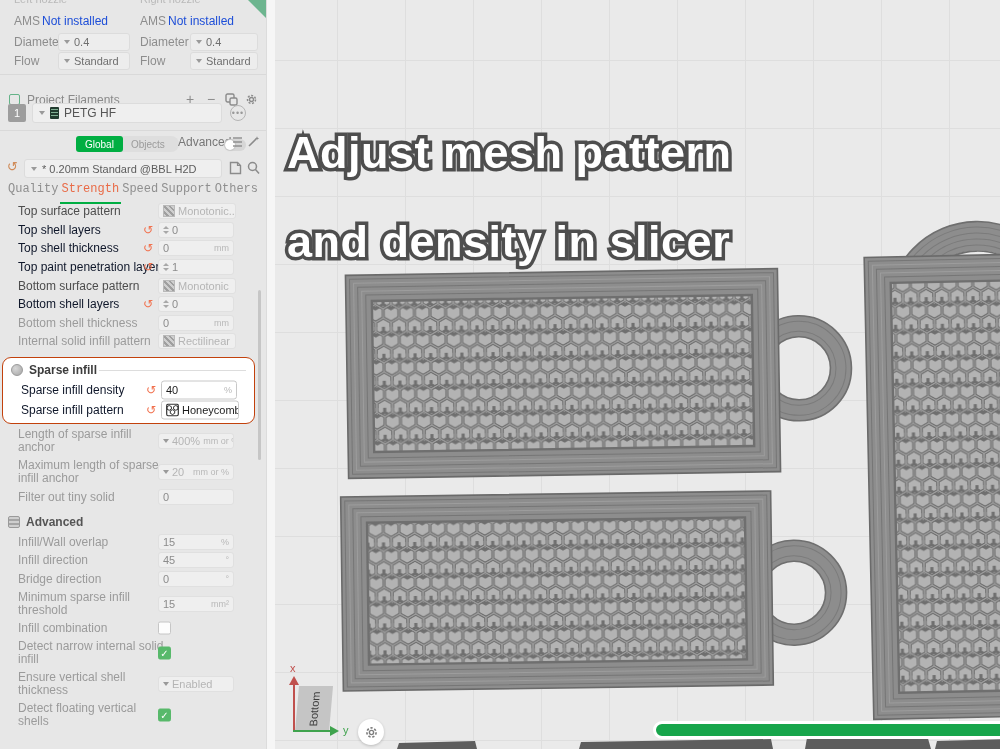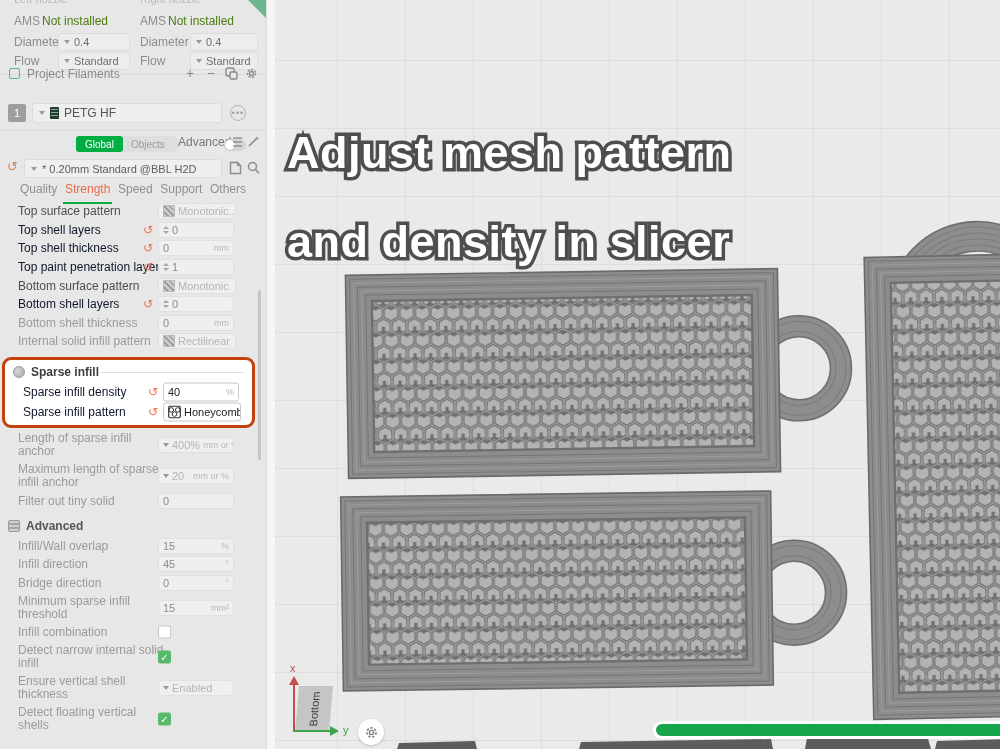--- a/index.html
+++ b/index.html
@@ -6,21 +6,21 @@
   *{box-sizing:border-box;}
   body{font-family:"Liberation Sans","DejaVu Sans",sans-serif;}
   .app{position:relative;width:1000px;height:749px;overflow:hidden;background:#eaeaea;}
 
   
   .sidebar{position:absolute;left:0;top:0;width:266px;height:749px;background:#e7e7e7;overflow:hidden;z-index:10;font-size:12px;color:#777;}
   .gutter{position:absolute;left:266px;top:0;width:9px;height:749px;background:#f6f6f6;z-index:9;border-left:1px solid #dcdcdc;}
   .clip-lab{position:absolute;top:-7px;font-size:11px;color:#b9b9b9;}
   .srow{position:absolute;left:0;width:266px;}
   .slabel{color:#8d8d8d;}
-  .sval{color:#4d7c0f;}
+  .sval{color:#1d4ed8;}
   .sel{position:absolute;height:18px;background:#ededed;border:1px solid #dcdcdc;border-radius:3px;display:flex;align-items:center;padding:0 5px;color:#6f6f6f;font-size:11px;gap:4px;}
   .car{width:0;height:0;border-left:3.5px solid transparent;border-right:3.5px solid transparent;border-top:4px solid #9a9a9a;flex:0 0 auto;}
   .hr{position:absolute;left:0;width:266px;height:1px;background:#d9d9d9;}
 
   .pf-icon{width:11px;height:11px;border:1.6px solid #64b388;border-radius:2px;display:inline-block;}
   .tool{color:#8b8b8b;font-size:14px;line-height:14px;cursor:default;}
   .badge1{position:absolute;left:8px;top:104px;width:18px;height:18px;background:#9d9d9d;color:#fff;border-radius:2px;font-size:11px;display:flex;align-items:center;justify-content:center;}
   .fil-box{position:absolute;left:32px;top:103px;width:190px;height:20px;background:#efefef;border:1px solid #dcdcdc;border-radius:3px;display:flex;align-items:center;gap:5px;padding:0 6px;color:#555;}
   .spool{width:9px;height:12px;background:#203a2e;border-radius:1px;position:relative;}
   .spool:after{content:"";position:absolute;left:1px;top:2px;right:1px;height:1px;background:#7fae92;box-shadow:0 3px 0 #7fae92,0 6px 0 #7fae92;}
@@ -28,21 +28,21 @@
 
   .pill{position:absolute;left:76px;top:136px;height:16px;border-radius:9px;background:#dedede;display:flex;align-items:center;padding-right:8px;}
   .pill .g{background:#00AE42;color:#fff;font-size:10px;height:16px;border-radius:3px;display:flex;align-items:center;padding:0 9px;}
   .pill .o{color:#9b9b9b;font-size:10px;padding:0 6px 0 8px;}
   .toggle{position:absolute;left:224px;top:139px;width:22px;height:12px;background:#d6d6d6;border-radius:7px;}
   .toggle:after{content:"";position:absolute;left:1px;top:1px;width:10px;height:10px;border-radius:50%;background:#fff;box-shadow:0 0 2px rgba(0,0,0,.25);}
 
   .preset-box{position:absolute;left:24px;top:159px;width:198px;height:19px;background:#efefef;border:1px solid #dcdcdc;border-radius:3px;display:flex;align-items:center;gap:5px;padding:0 6px;color:#5c5c5c;font-size:11px;white-space:nowrap;overflow:hidden;}
   .reseti{color:#d08c5a;font-size:13px;line-height:12px;}
 
-  .tabs{position:absolute;left:0;top:182px;width:266px;height:18px;display:flex;padding:0 20px;justify-content:space-between;}
+  .tabs{position:absolute;left:0;top:182px;width:266px;height:18px;display:flex;padding:0 8px;justify-content:space-between;font-family:Liberation Mono, monospace;}
   .tab{font-size:12px;color:#8f8f8f;position:relative;cursor:default;}
   .tab.active{color:#E96B47;}
   .tab.active:after{content:"";position:absolute;left:-2px;right:-2px;bottom:-4px;height:2px;background:#00AE42;}
 
   
   .settings{position:absolute;left:0;top:202px;width:266px;}
   .row{position:relative;height:18.6px;}
   .row.dbl{height:31px;}
   .row .lab{position:absolute;left:18px;top:50%;transform:translateY(-50%);font-size:12px;line-height:13px;color:#9b9b9b;}
   .row .lab.strong{color:#4d4d4d;}
@@ -58,21 +58,21 @@
   .spin .up{border-bottom:3.5px solid #a8a8a8;}
   .spin .dn{border-top:3.5px solid #a8a8a8;}
   .hatch{width:12px;height:12px;flex:0 0 auto;border:1px solid #b9b9b9;background:repeating-linear-gradient(45deg,#cfcfcf 0 2px,#9f9f9f 2px 4px);}
   .cb{position:absolute;left:158px;top:50%;transform:translateY(-50%);width:13px;height:13px;border:1px solid #c6c6c6;border-radius:2px;background:#fdfdfd;color:#fff;font-size:10px;line-height:12px;text-align:center;}
   .cb.on{background:#58B96B;border-color:#58B96B;}
 
   .sect{position:relative;height:20px;margin-top:6px;}
   .sect .st{position:absolute;left:26px;top:50%;transform:translateY(-50%);font-size:12px;font-weight:bold;color:#3c3c3c;}
   .sect .sic{position:absolute;left:8px;top:50%;transform:translateY(-50%);width:12px;height:12px;border-radius:50%;border:1.5px solid #9a9a9a;background:radial-gradient(circle at 35% 35%,#d7d7d7,#a5a5a5);}
   .sect .ln{position:absolute;left:96px;right:8px;top:50%;height:1px;background:#ddd;}
-  .hlbox{position:relative;margin:6px 11px 2px 2px;border:3px solid #c2410c;border-radius:9px;background:#fff;padding:1px 0 3px 0;box-shadow:0 0 0 1px rgba(255,255,255,.6) inset;}
+  .hlbox{position:relative;margin:6px 11px 2px 2px;border:1px solid #c2410c;border-radius:9px;background:#fff;padding:1px 0 3px 0;box-shadow:0 0 0 1px rgba(255,255,255,.6) inset;}
   .hlbox .sect{margin-top:1px;}
   .hlbox .row{height:20px;}
   .hcic{width:13px;height:13px;flex:0 0 auto;}
 
   .scrollthumb{position:absolute;left:258px;top:290px;width:3px;height:170px;background:#c6c6c6;border-radius:2px;}
   .fold{position:absolute;left:248px;top:0;width:0;height:0;border-top:19px solid #6db58f;border-left:19px solid transparent;}
 
   
   .stage{position:absolute;left:275px;top:0;width:725px;height:749px;overflow:hidden;background:#eaeaea;
     background-image:linear-gradient(#dedede 1px,transparent 1px),linear-gradient(90deg,#dedede 1px,transparent 1px);
@@ -130,21 +130,21 @@
           <span>Standard</span>
         </div>
       <span class="slabel" style="position:absolute;left:140px;top:2px;">Flow</span>
       <div class="sel" style="left:190px;top:0;width:68px;">
           <span class="car"></span>
           <span>Standard</span>
         </div>
     </div>
     <div class="hr" style="top:74px;"></div>
 
-    <div class="srow" style="top:66px;height:18px;padding-left:36px;">
+    <div class="srow" style="top:92px;height:18px;padding-left:36px;">
       <span class="pf-icon" style="position:absolute;left:9px;top:2px;"></span>
       <span style="position:absolute;left:27px;top:1px;color:#8a8a8a;">Project Filaments</span>
       <span class="tool" style="position:absolute;left:186px;top:0;">+</span>
       <span class="tool" style="position:absolute;left:207px;top:0;">−</span>
       <span class="tool" style="position:absolute;left:225px;top:1px;"><svg width="13" height="13" viewBox="0 0 13 13">
             <rect x="1" y="1" width="8" height="8" rx="1.5" fill="none" stroke="#8b8b8b" stroke-width="1.4"></rect>
             <rect x="5" y="5" width="7" height="7" rx="1.5" fill="#e7e7e7" stroke="#8b8b8b" stroke-width="1.4"></rect>
           </svg></span>
       <span class="tool" style="position:absolute;left:245px;top:1px;"><svg width="13" height="13" viewBox="0 0 13 13">
             <circle cx="6.5" cy="6.5" r="4" fill="none" stroke="#8b8b8b" stroke-width="1.5" stroke-dasharray="2 1.6"></circle>

